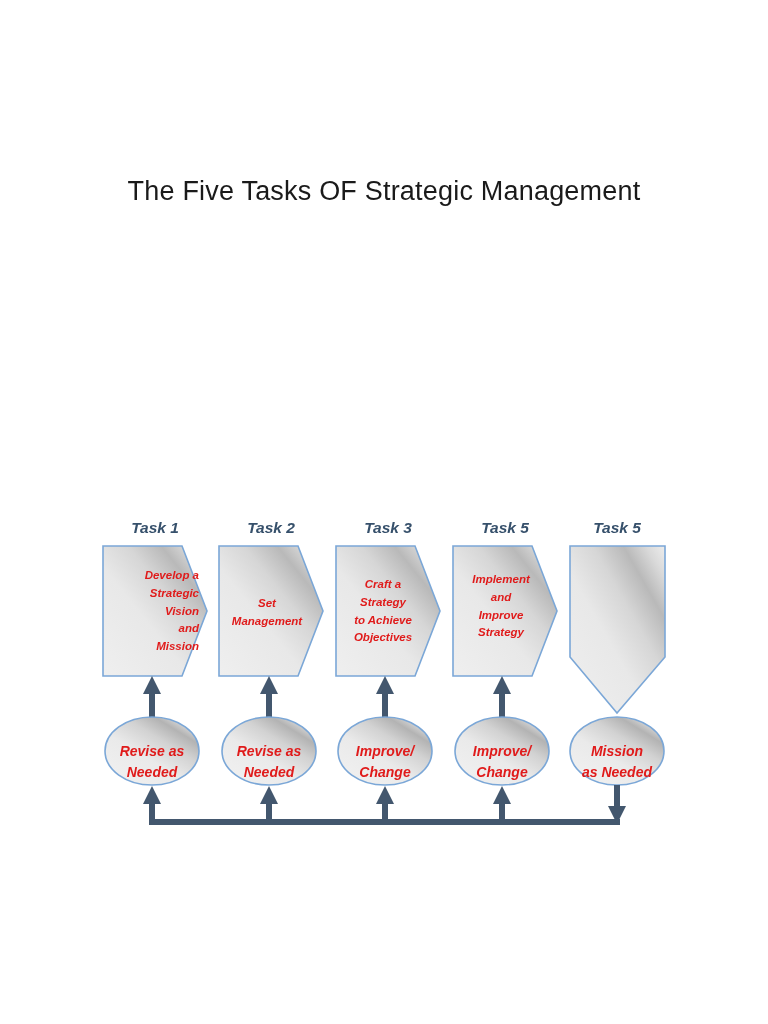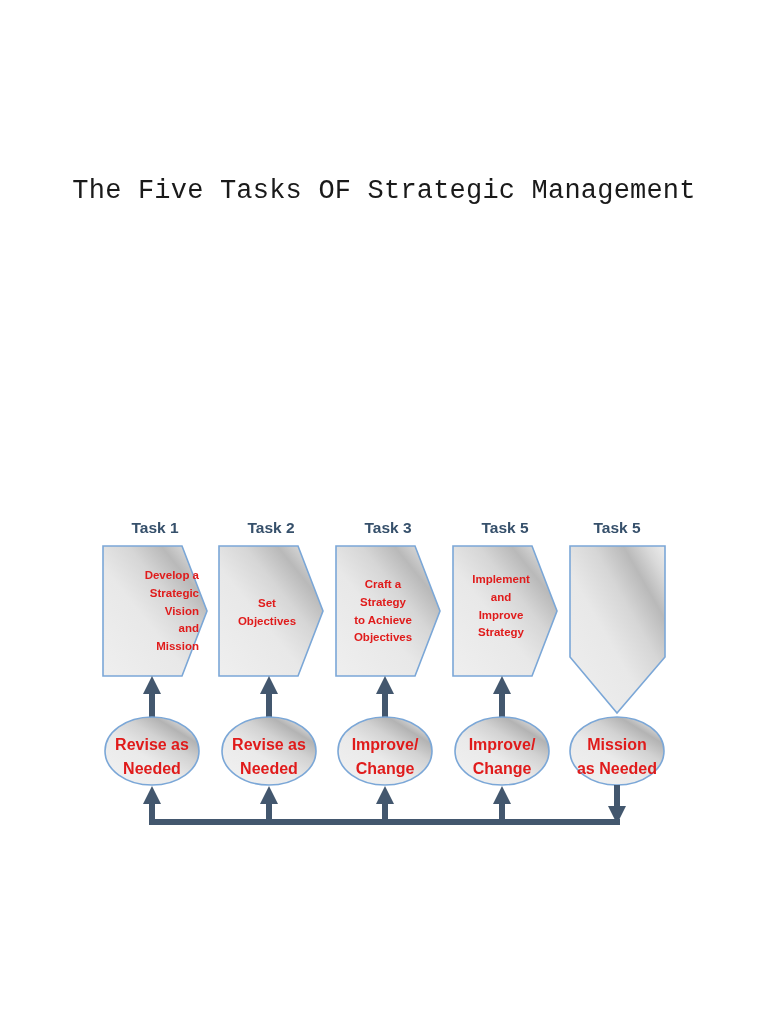--- a/index.html
+++ b/index.html
@@ -24,35 +24,36 @@
     background: #ffffff;
   }
 
   
   #doc-title {
     position: absolute;
     left: 0;
     top: 176px;
     width: 768px;
     text-align: center;
-    font-family: Liberation Mono, monospace;
+    font-family: Liberation Sans, sans-serif;
     font-size: 27px;
     font-weight: 400;
     color: #1a1a1a;
     letter-spacing: 0.2px;
     white-space: nowrap;
   }
 
   
   #diagram {
     position: absolute;
     left: 0;
     top: 0;
     width: 768px;
     height: 1024px;
+    font-style: italic;
   }
 
   
   .task-caption {
     position: absolute;
     font-family: "Liberation Sans", sans-serif;
     font-weight: bold;
     font-size: 15.5px;
     color: #36506b;
     text-align: center;
@@ -68,26 +69,27 @@
     line-height: 1.55;
     color: #e01b1b;
     text-align: center;
     white-space: pre-line;
     pointer-events: none;
   }
   .ellipse-label {
     position: absolute;
     font-family: "Liberation Sans", sans-serif;
     font-weight: bold;
-    font-size: 16px;
+    font-size: 14px;
     line-height: 1.5;
     color: #e01b1b;
     text-align: center;
     white-space: pre-line;
     pointer-events: none;
+    margin-top: 8px;
   }
 
   svg { display: block; }
 </style>
 </head>
 <body>
 
 <div id="page">
 
   <div id="doc-title">The Five Tasks OF Strategic Management</div>
@@ -193,21 +195,21 @@
     <div class="task-caption" style="left:336px; top:519px; width:104px;">Task 3</div>
     <div class="task-caption" style="left:453px; top:519px; width:104px;">Task 5</div>
     <div class="task-caption" style="left:565px; top:519px; width:104px;">Task 5</div>
 
     <div class="shape-label" style="left:103px; top:567px; width:96px;text-align:right;">Develop a
 Strategic
 Vision
 and
 Mission</div>
     <div class="shape-label" style="left:219px; top:595px; width:96px;">Set
-Objectives</div>
+Management</div>
     <div class="shape-label" style="left:334px; top:576px; width:98px;">Craft a
 Strategy
 to Achieve
 Objectives</div>
     <div class="shape-label" style="left:452px; top:571px; width:98px;">Implement
 and
 Improve
 Strategy</div>
 
     <div class="ellipse-label" style="left:105px; top:733px; width:94px;">Revise as

